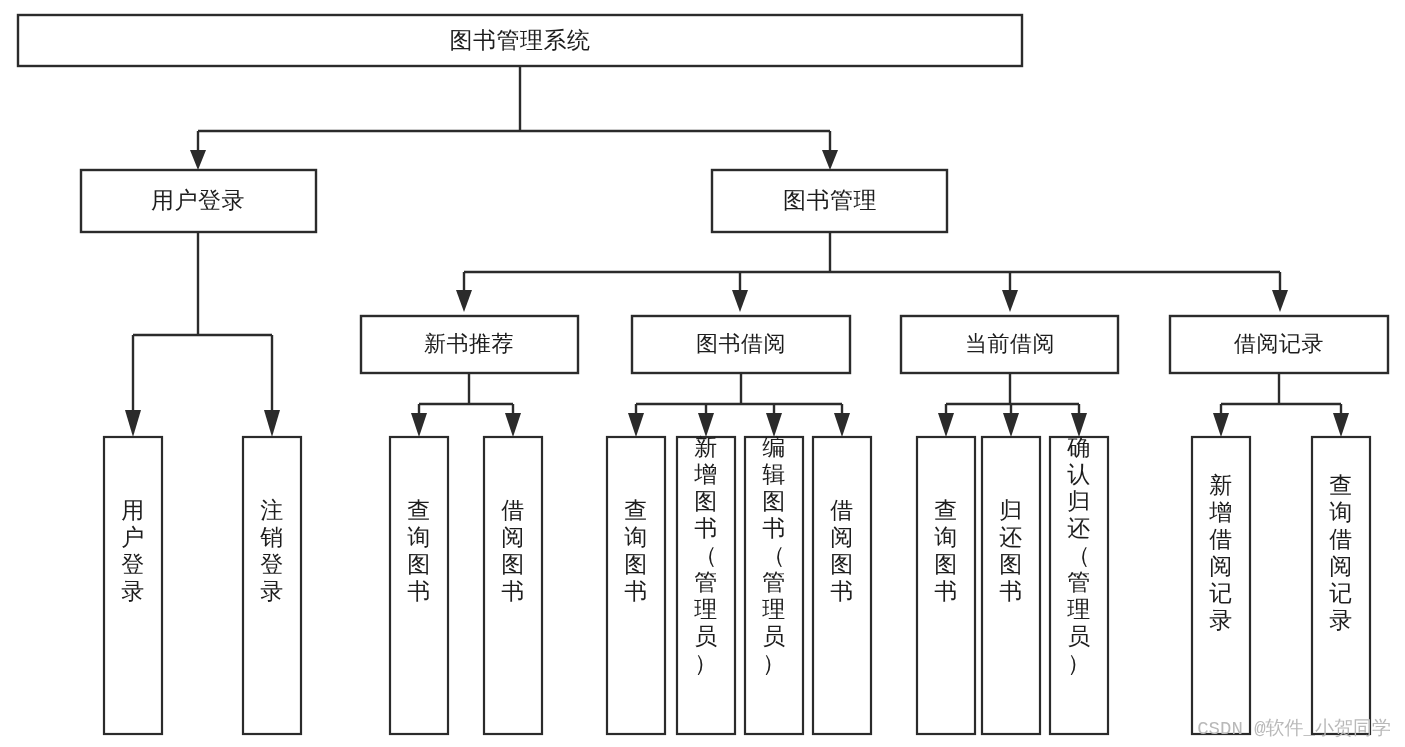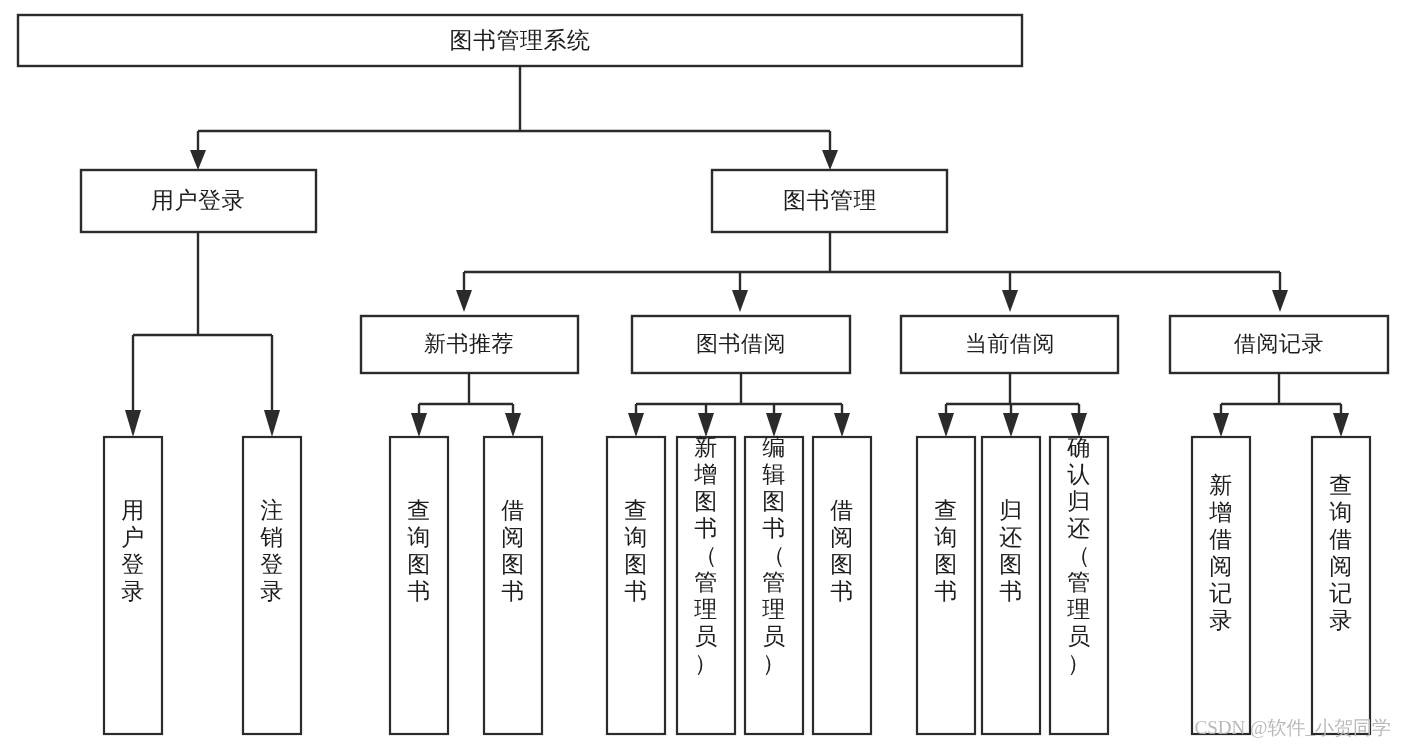--- a/index.html
+++ b/index.html
@@ -62,21 +62,21 @@
     font-family: "Liberation Sans", "DejaVu Sans", sans-serif;
     font-size: 23px;
     fill: #1d1d1d;
     text-anchor: middle;
     letter-spacing: 0.5px;
   }
   .watermark {
     position: absolute;
     right: 14px;
     bottom: 6px;
-    font-family: Liberation Serif, serif;
+    font-family: Liberation Mono, monospace;
     font-size: 19px;
     color: #b9b9b9;
     white-space: nowrap;
     user-select: none;
   }
 </style>
 </head>
 <body>
 
 <div id="diagram-root">

